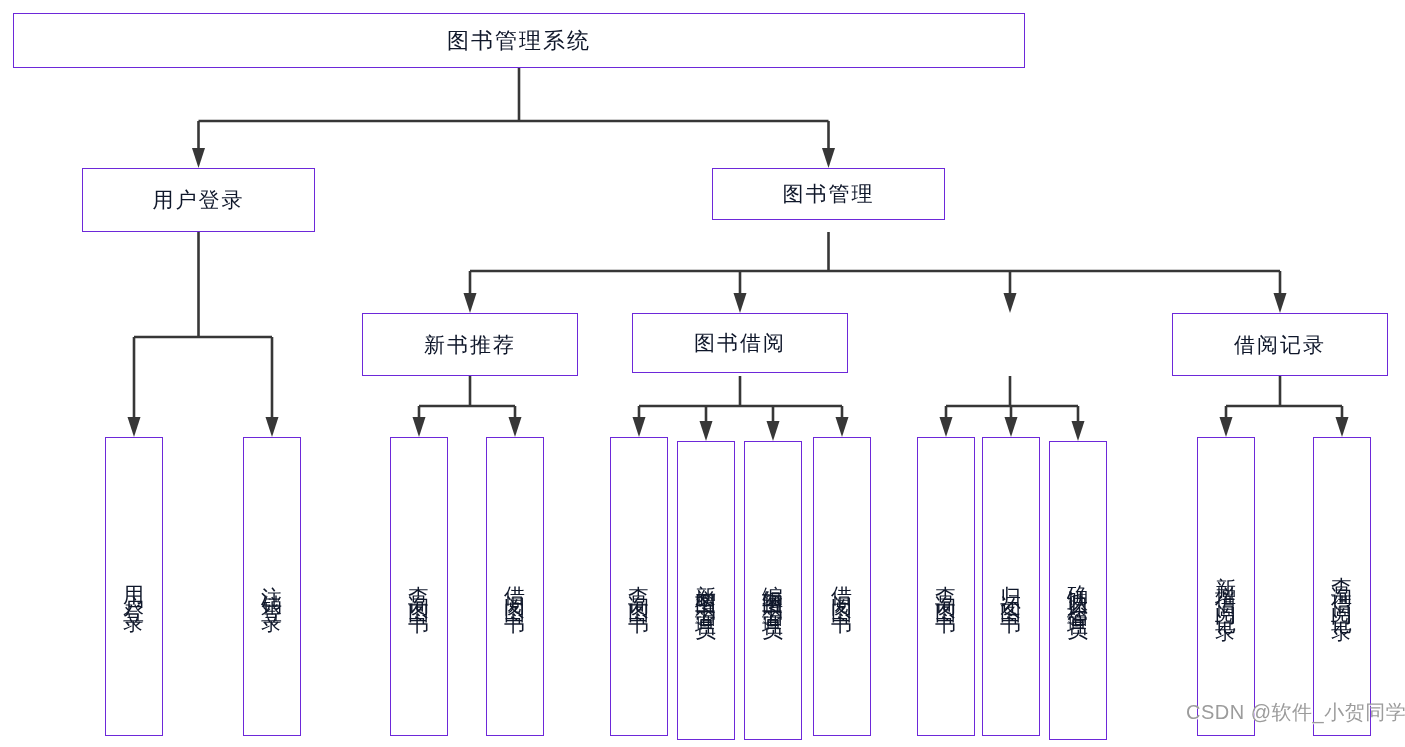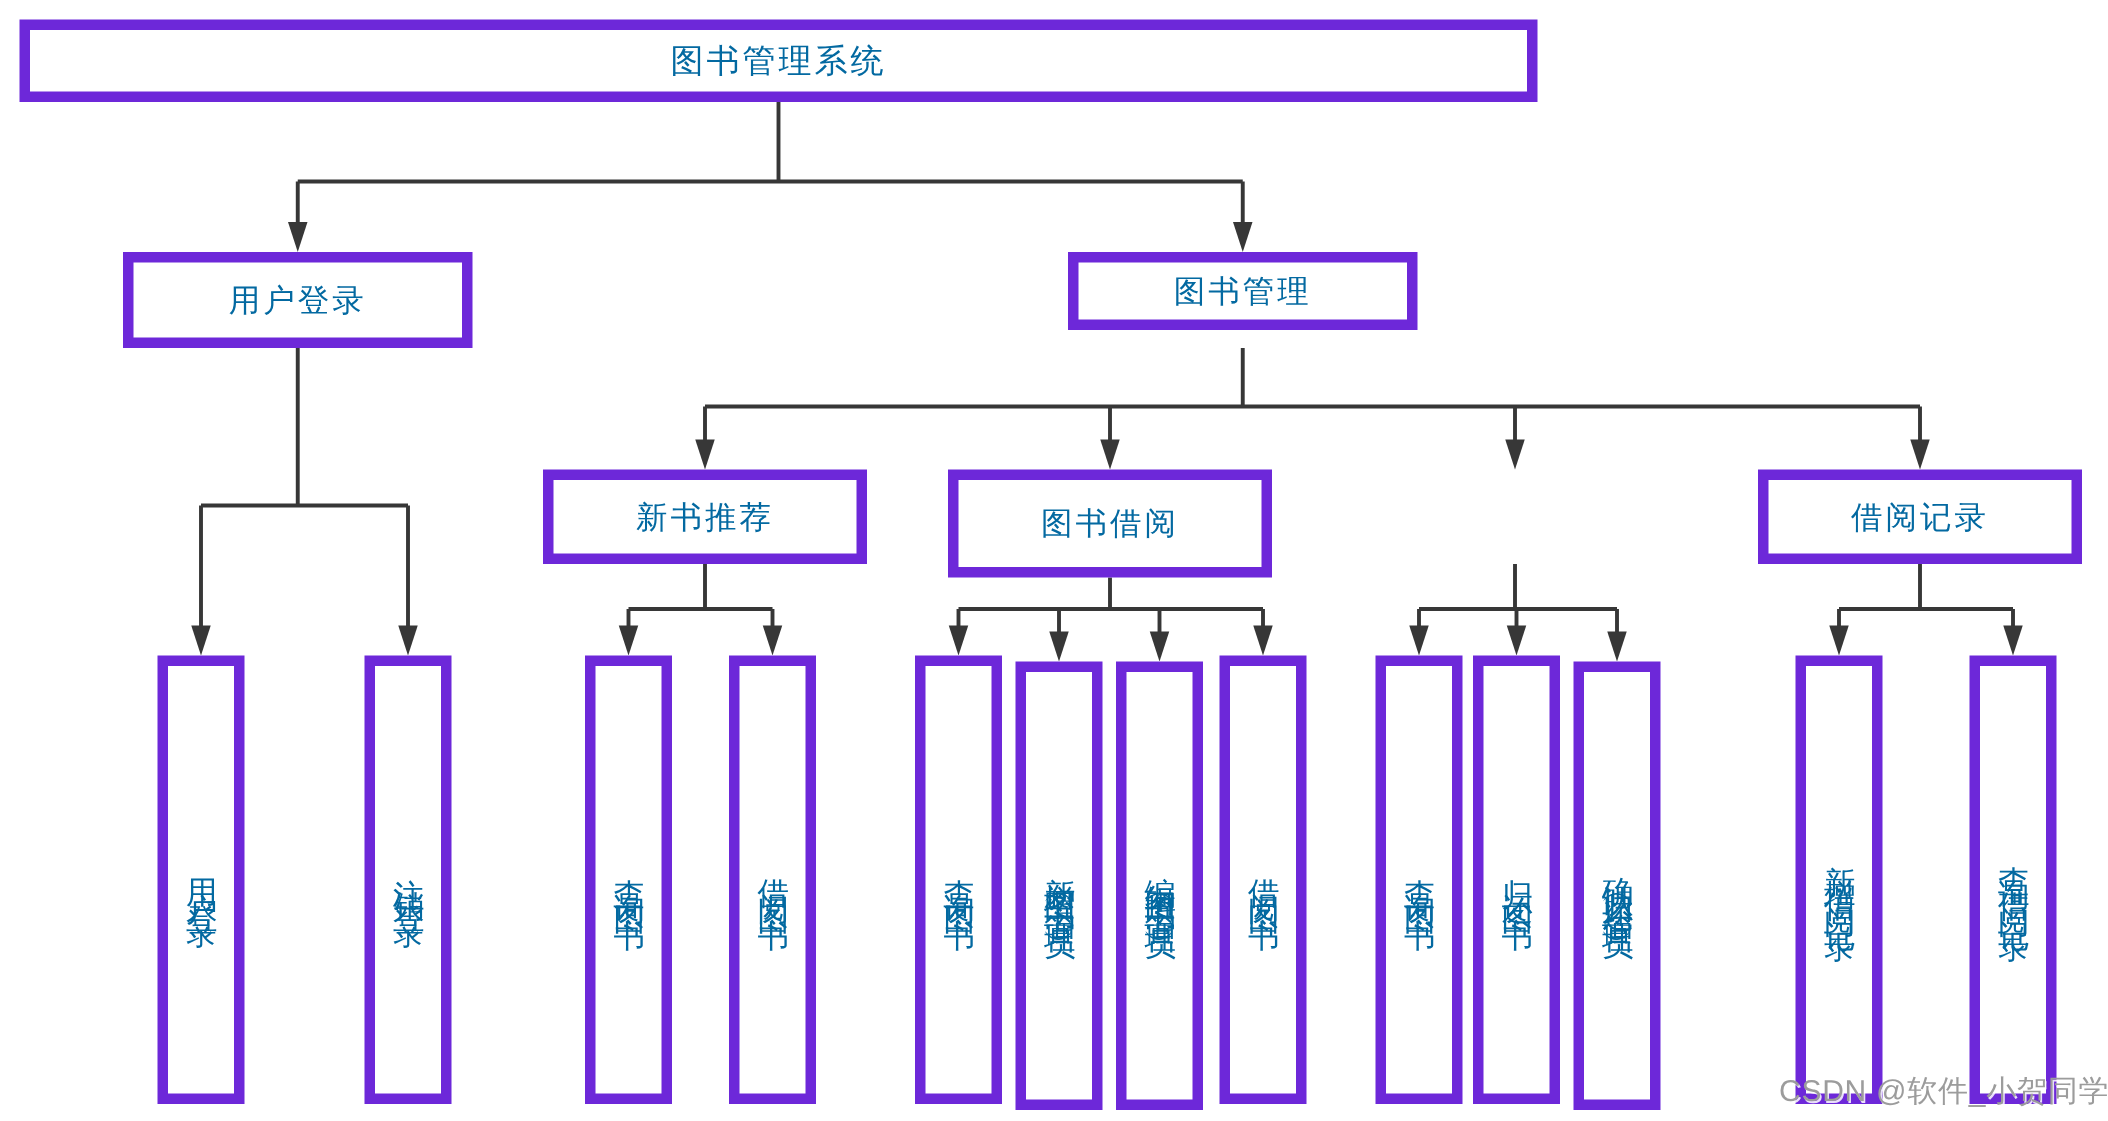--- a/index.html
+++ b/index.html
@@ -13,45 +13,45 @@
   }
   svg.connectors {
     position: absolute;
     left: 0; top: 0;
     width: 1405px; height: 747px;
     pointer-events: none;
   }
   .node {
     position: absolute;
     box-sizing: border-box;
-    border: 7px solid #6d28d9;
+    border: 1px solid #6d28d9;
     background: #ffffff;
     display: flex;
     align-items: center;
     justify-content: center;
-    color: #0369a1;
+    color: #0f172a;
     font-size: 21px;
     letter-spacing: 2px;
     white-space: nowrap;
     z-index: 1;
   }
   .node.root { font-size: 22px; }
   .vnode {
     writing-mode: vertical-rl;
     text-orientation: mixed;
     letter-spacing: 9px;
     font-size: 21px;
     line-height: 1;
     white-space: normal;
   }
   .vnode.tight { letter-spacing: 5px; }
   .watermark {
     position: absolute;
     left: 1186px;
-    top: 714px;
+    top: 699px;
     font-size: 20px;
     color: #9c9c9c;
     letter-spacing: 0.5px;
     z-index: 2;
     text-shadow: 1px 1px 0 rgba(255,255,255,0.85);
     white-space: nowrap;
   }
 </style>
 </head>
 <body>
@@ -116,21 +116,21 @@
         <polygon points="1335.5,417 1348.5,417 1342,437" fill="#373737"></polygon>
       </g>
   </svg>
 
   <div class="node root" style="left:13px; top:13px; width:1012px; height:55px;">图书管理系统</div>
 
   <div class="node" style="left:82px; top:168px; width:233px; height:64px;">用户登录</div>
   <div class="node" style="left:712px; top:168px; width:233px; height:52px;">图书管理</div>
 
   <div class="node" style="left:362px; top:313px; width:216px; height:63px;">新书推荐</div>
-  <div class="node" style="left:632px; top:313px; width:216px; height:72px;">图书借阅</div>
+  <div class="node" style="left:632px; top:313px; width:216px; height:60px;">图书借阅</div>
   <div class="node" style="left:1172px; top:313px; width:216px; height:63px;">借阅记录</div>
 
   <div class="node vnode" style="left:105px; top:437px; width:58px; height:299px;">用户登录</div>
   <div class="node vnode" style="left:243px; top:437px; width:58px; height:299px;">注销登录</div>
 
   <div class="node vnode" style="left:390px; top:437px; width:58px; height:299px;">查询图书</div>
   <div class="node vnode" style="left:486px; top:437px; width:58px; height:299px;">借阅图书</div>
 
   <div class="node vnode" style="left:610px; top:437px; width:58px; height:299px;">查询图书</div>
   <div class="node vnode tight" style="left:677px; top:441px; width:58px; height:299px;">新增图书（管理员）</div>

